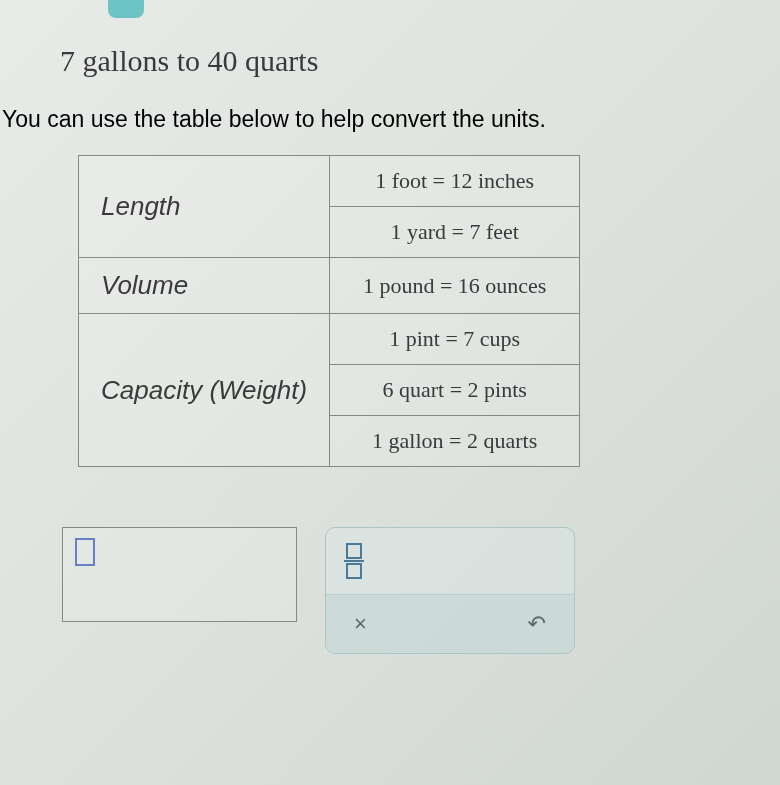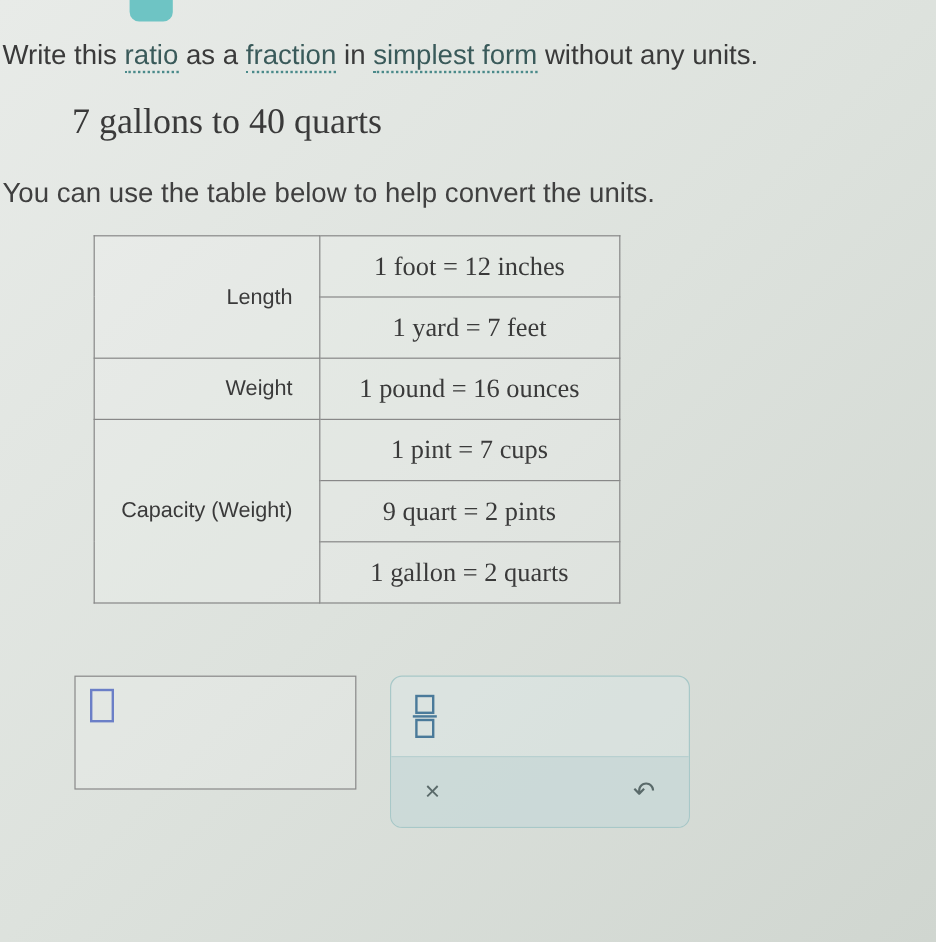--- a/index.html
+++ b/index.html
@@ -40,41 +40,42 @@
       padding-bottom: 1px;
     }
     .ratio-text {
       font-size: 30px;
       color: #3a3a3a;
       padding: 22px 0 0 60px;
       font-family: 'Times New Roman', serif;
     }
     .helper-text {
       font-size: 23px;
-      color: #404040;
+      color: #000000;
       padding: 28px 0 0 2px;
     }
     .conv-table {
       margin: 22px 0 0 78px;
       border-collapse: collapse;
       font-family: 'Times New Roman', serif;
     }
     .conv-table td {
       border: 1px solid #888;
       padding: 12px 2px;
       font-size: 22px;
       color: #3a3a3a;
       background: rgba(255,255,255,0.15);
     }
     .conv-table .label-cell {
       font-family: Arial, sans-serif;
-      font-size: 18px;
-      text-align: right;
+      font-size: 26px;
+      text-align: left;
       padding-left: 22px;
       padding-right: 22px;
+      font-style: italic;
     }
     .conv-table .val-cell {
       text-align: center;
       min-width: 250px;
     }
     .bottom-row {
       display: flex;
       gap: 28px;
       margin: 60px 0 0 62px;
       align-items: flex-start;
@@ -140,47 +141,44 @@
       color: #5a6a6a;
     }
   </style>
 </head>
 <body>
 
 <div class="badge-tab"></div>
 
 <div class="content">
 
-  <div class="instruction">
-    <span>Write this </span><span class="underlined">ratio</span><span> as a </span><span class="underlined">fraction</span><span> in </span><span class="underlined">simplest form</span><span> without any units.</span>
-  </div>
 
   <div class="ratio-text">7 gallons to 40 quarts</div>
 
   <div class="helper-text">You can use the table below to help convert the units.</div>
 
   <table class="conv-table">
     <tbody>
         <tr>
       <td class="label-cell" rowspan="2">Length</td>
       <td class="val-cell">1 foot = 12 inches</td>
     </tr>
     <tr>
       <td class="val-cell">1 yard = 7 feet</td>
     </tr>
     <tr>
-      <td class="label-cell">Weight</td>
+      <td class="label-cell">Volume</td>
       <td class="val-cell">1 pound = 16 ounces</td>
     </tr>
     <tr>
       <td class="label-cell" rowspan="3">Capacity (Weight)</td>
       <td class="val-cell">1 pint = 7 cups</td>
     </tr>
     <tr>
-      <td class="val-cell">9 quart = 2 pints</td>
+      <td class="val-cell">6 quart = 2 pints</td>
     </tr>
     <tr>
       <td class="val-cell">1 gallon = 2 quarts</td>
     </tr>
   </tbody>
     </table>
 
   <div class="bottom-row">
     <div class="answer-box">
       <span class="answer-placeholder"></span>

